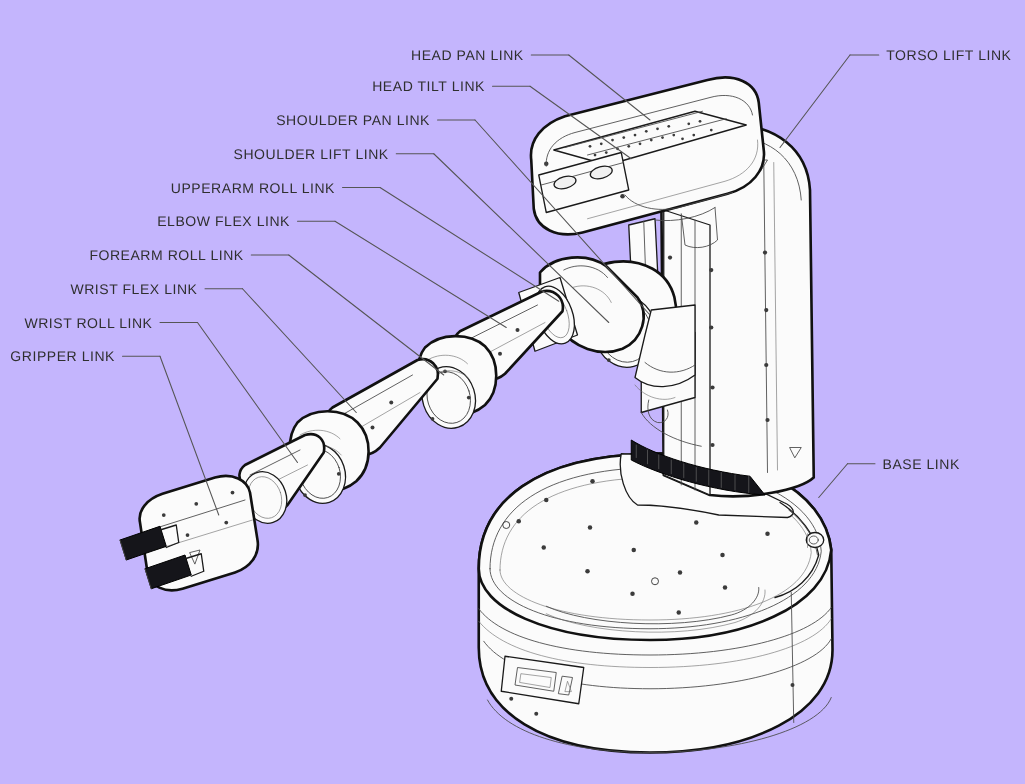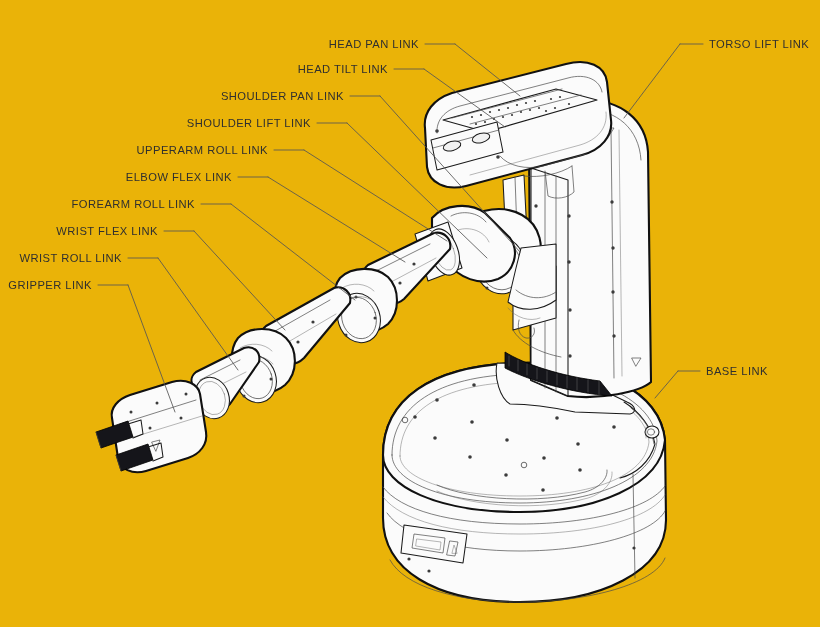--- a/index.html
+++ b/index.html
@@ -8,21 +8,21 @@
     padding: 0;
     background: #f4f4f4;
   }
   body {
     font-family: "Liberation Sans", sans-serif;
   }
   #diagram-root {
     position: relative;
     width: 820px;
     height: 627px;
-    background: #eab308;
+    background: #c4b5fd;
     overflow: hidden;
   }
   #diagram-svg {
     position: absolute;
     top: 0; left: 0;
     width: 820px;
     height: 627px;
     display: block;
   }
   .lbl {

